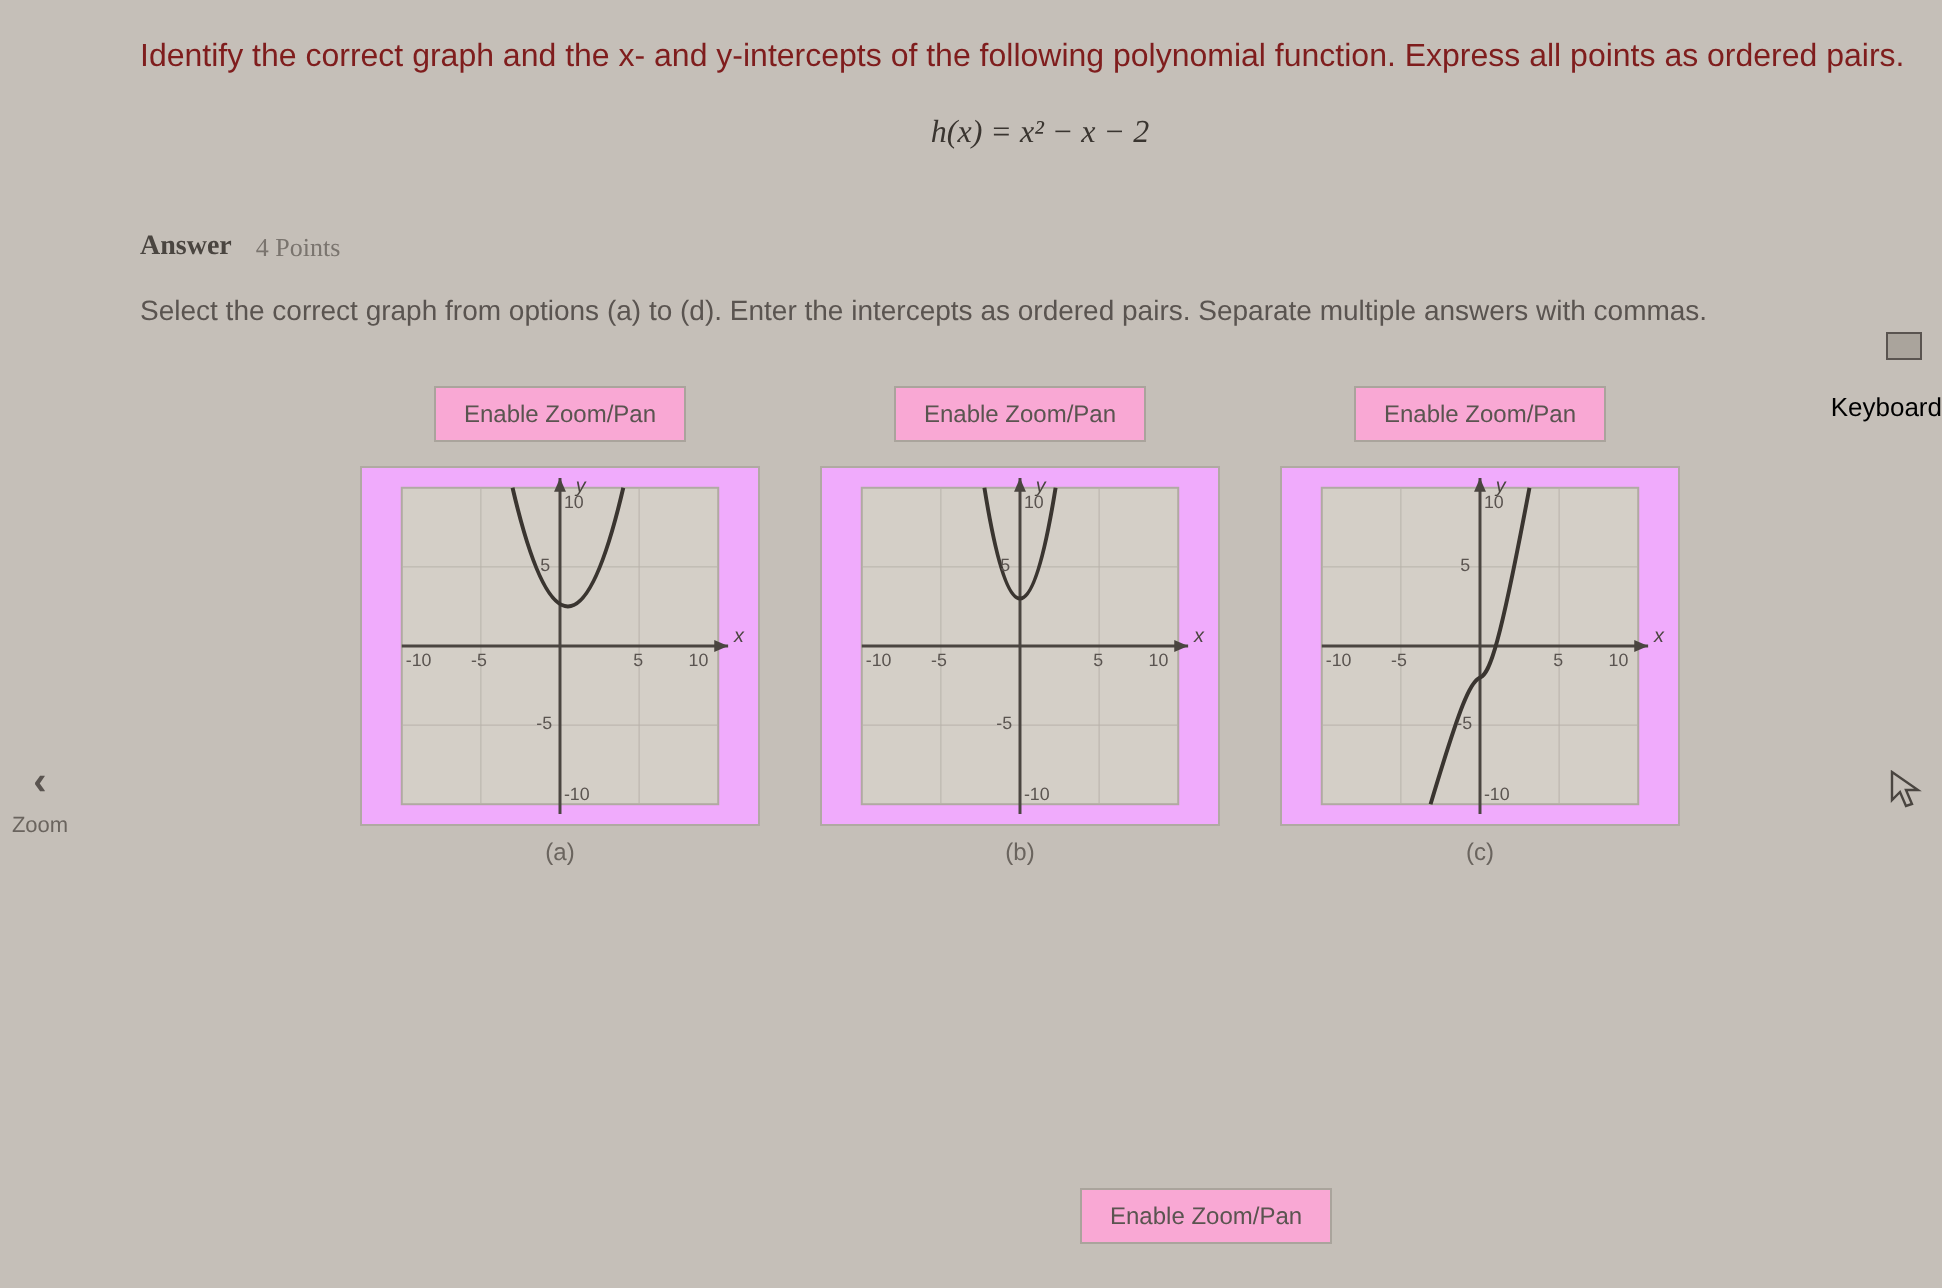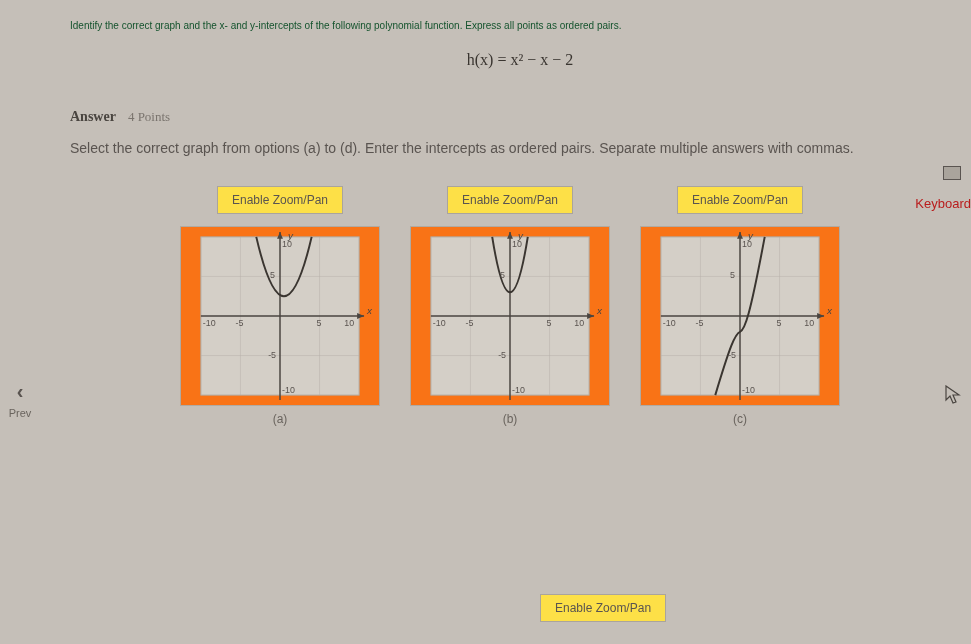--- a/index.html
+++ b/index.html
@@ -9,27 +9,28 @@
       width: 971px;
       height: 644px;
       overflow: hidden;
       position: relative;
     }
     .main-content {
       padding: 20px 0 0 70px;
       color: #4a4540;
     }
     .question-text {
-      font-size: 10px;
-      color: #14532d;
+      font-size: 16px;
+      color: #7f1d1d;
       margin-bottom: 20px;
     }
     .formula {
       text-align: center;
       font-size: 16px;
+      font-style: italic;
       font-family: 'Times New Roman', serif;
       margin: 20px 0 40px 350px;
       color: #3a3530;
       width: 200px;
     }
     .answer-row {
       display: flex;
       align-items: center;
       gap: 12px;
       margin: 30px 0 10px 0;
@@ -51,52 +52,52 @@
       width: 18px;
       height: 14px;
       border: 1px solid #5a5450;
       background: #aaa49c;
     }
     .keyboard-label {
       position: absolute;
       right: 0;
       top: 196px;
       font-size: 13px;
-      color: #b91c1c;
+      color: #000000;
       text-align: center;
     }
     .instruction {
       font-size: 14px;
       color: #5a5450;
       margin: 15px 16px 30px 0;
     }
     .graphs-row {
       display: flex;
       gap: 30px;
       margin-top: 20px;
       margin-left: 110px;
     }
     .graph-container {
       display: flex;
       flex-direction: column;
       align-items: center;
     }
     .zoom-btn {
-      background: #fde047;
+      background: #f9a8d4;
       border: 1px solid #aaa49c;
       padding: 6px 14px;
       font-size: 12px;
       color: #5a5450;
       margin-bottom: 12px;
       cursor: pointer;
     }
     .graph-box {
       width: 200px;
       height: 180px;
-      background: #f97316;
+      background: #f0abfc;
       position: relative;
       border: 1px solid #b0aaa2;
     }
     .graph-label {
       font-size: 12px;
       color: #6a645e;
       margin-top: 6px;
     }
     .prev-btn {
       position: absolute;
@@ -132,21 +133,21 @@
     .axis-line { stroke: #4a4540; stroke-width: 1.5; }
     .curve { stroke: #3a3530; stroke-width: 2; fill: none; }
     .tick-label { font-size: 9px; fill: #5a5450; }
     .axis-label { font-size: 10px; fill: #4a4540; font-style: italic; }
   </style>
 </head>
 <body>
 
 <div class="prev-btn">
   <span class="prev-chevron">‹</span>
-  <span class="prev-text">Prev</span>
+  <span class="prev-text">Zoom</span>
 </div>
 
 <div class="main-content">
   <div class="question-text">Identify the correct graph and the x- and y-intercepts of the following polynomial function. Express all points as ordered pairs.</div>
   <div class="formula">h(x) = x² − x − 2</div>
 
   <div class="answer-row">
     <span class="answer-label">Answer</span>
     <span class="points">4 Points</span>
   </div>

